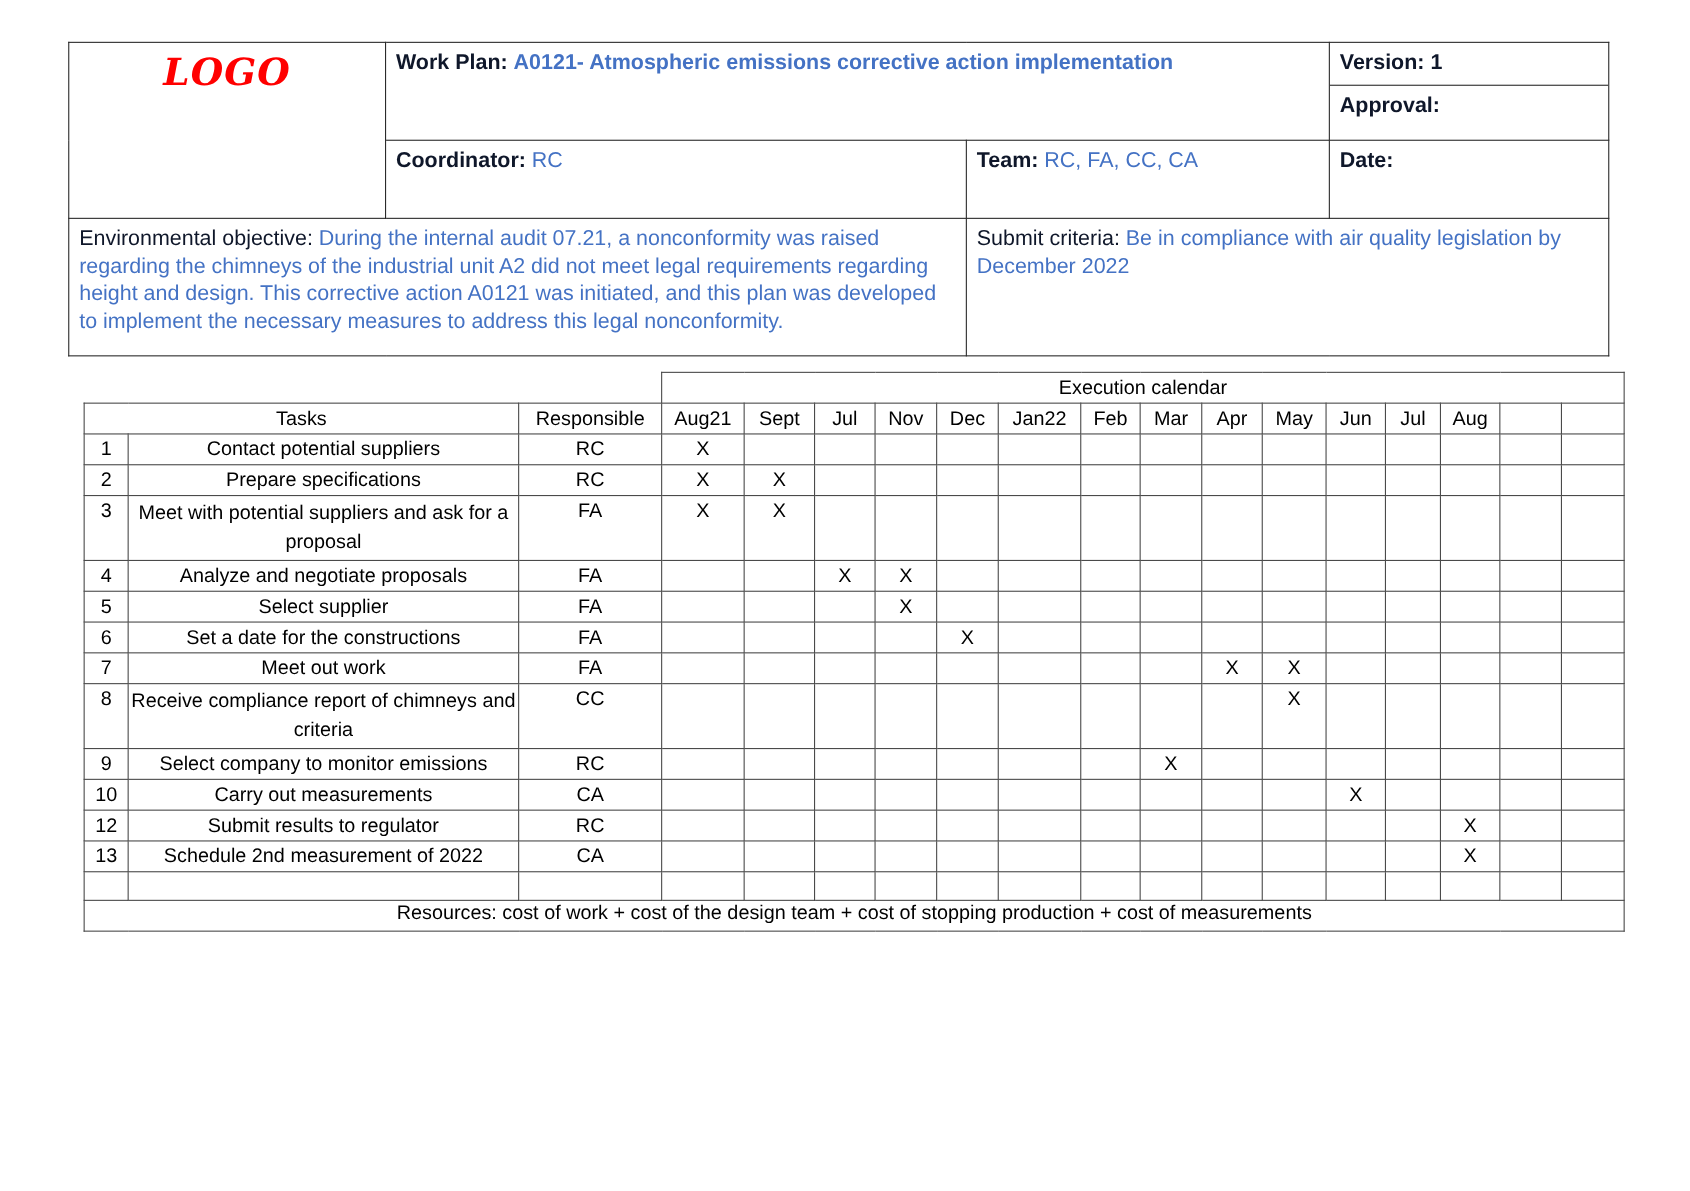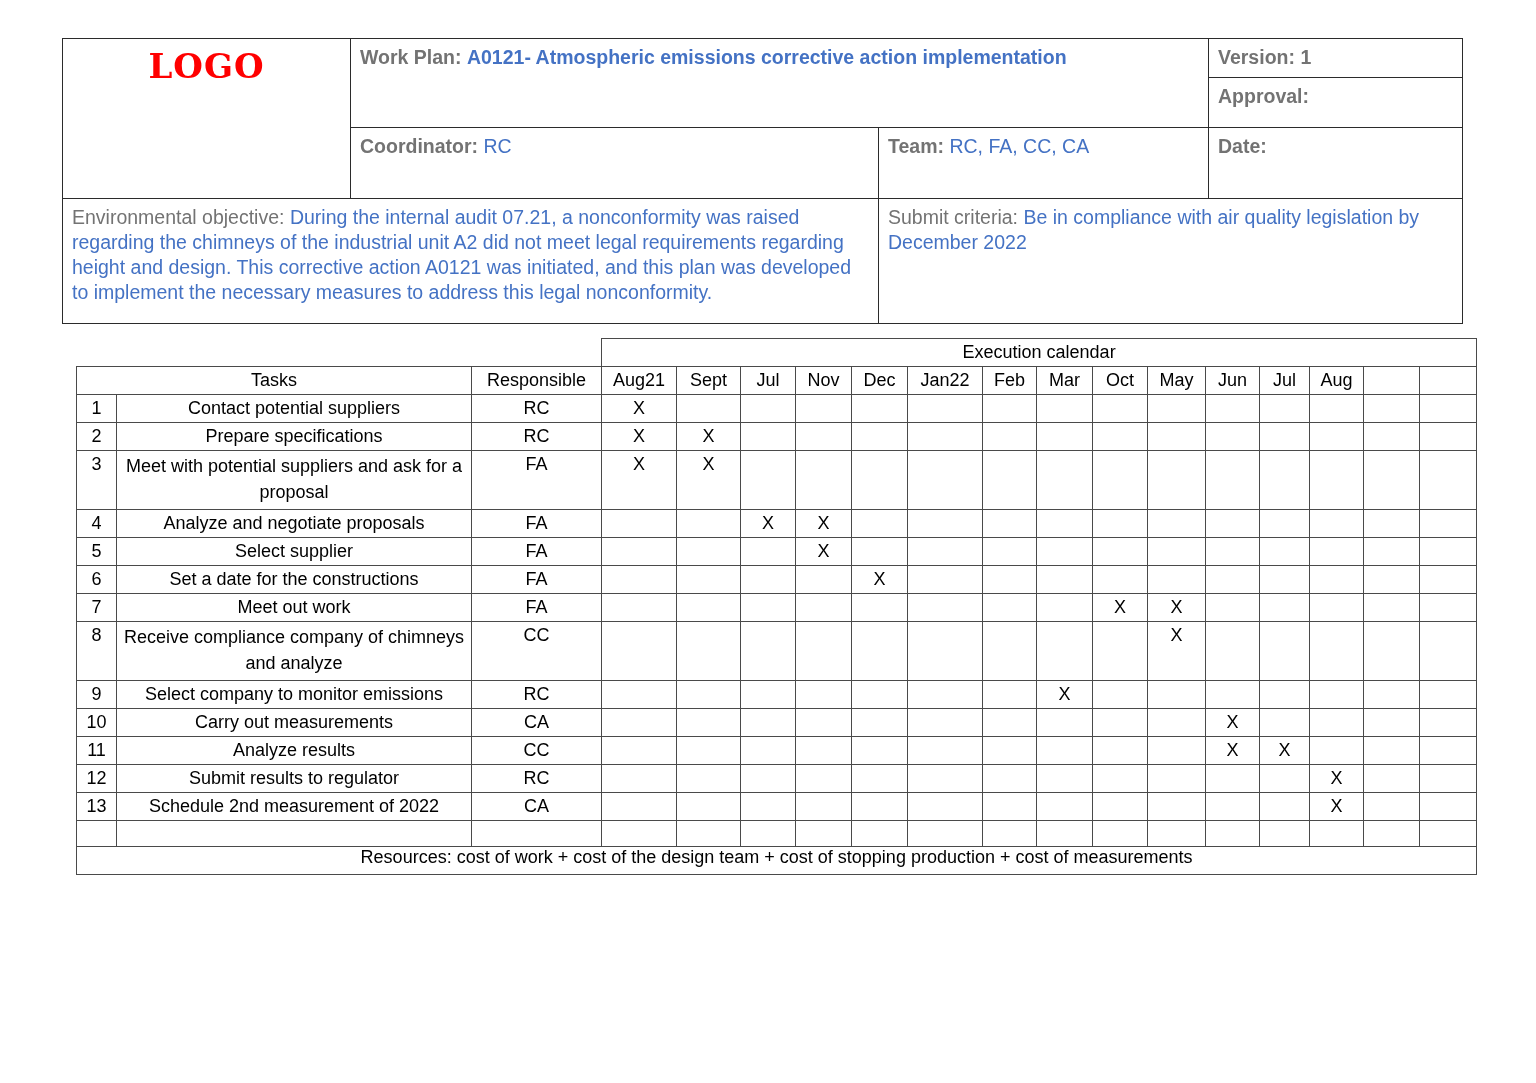--- a/index.html
+++ b/index.html
@@ -37,28 +37,29 @@
     font-size: 19.5px;
     line-height: 1.28;
   }
   .logo-cell {
     text-align: center;
     vertical-align: middle;
     padding: 0;
   }
   .logo-text {
     font-family: "DejaVu Serif", serif;
+    font-style: italic;
     font-weight: bold;
     color: #ff0000;
     font-size: 34px;
     letter-spacing: 1px;
   }
   .lbl {
     font-weight: bold;
-    color: #737373;
+    color: #0f172a;
   }
   .val {
     color: #4472c4;
     font-weight: bold;
   }
   .val-norm {
     color: #4472c4;
     font-weight: normal;
   }
   .objective-cell {
@@ -224,21 +225,21 @@
             <td class="col-head-plain" colspan="2">Tasks</td>
             <td class="col-head-plain">Responsible</td>
             <td class="col-head">Aug21</td>
             <td class="col-head">Sept</td>
             <td class="col-head">Jul</td>
             <td class="col-head">Nov</td>
             <td class="col-head">Dec</td>
             <td class="col-head">Jan22</td>
             <td class="col-head">Feb</td>
             <td class="col-head">Mar</td>
-            <td class="col-head">Oct</td>
+            <td class="col-head">Apr</td>
             <td class="col-head">May</td>
             <td class="col-head">Jun</td>
             <td class="col-head">Jul</td>
             <td class="col-head">Aug</td>
             <td class="col-head"></td>
             <td class="col-head"></td>
           </tr>
           <tr>
             <td class="num">1</td>
             <td class="task">Contact potential suppliers</td>
@@ -374,21 +375,21 @@
             <td class="mark">X</td>
             <td class="mark">X</td>
             <td class="mark"></td>
             <td class="mark"></td>
             <td class="mark"></td>
             <td class="mark"></td>
             <td class="mark"></td>
           </tr>
           <tr class="tall">
             <td class="num">8</td>
-            <td class="task">Receive compliance company of chimneys and analyze</td>
+            <td class="task">Receive compliance report of chimneys and criteria</td>
             <td class="resp">CC</td>
             <td class="mark" style="vertical-align: top; padding-top: 3px;"></td>
             <td class="mark" style="vertical-align: top; padding-top: 3px;"></td>
             <td class="mark" style="vertical-align: top; padding-top: 3px;"></td>
             <td class="mark" style="vertical-align: top; padding-top: 3px;"></td>
             <td class="mark" style="vertical-align: top; padding-top: 3px;"></td>
             <td class="mark" style="vertical-align: top; padding-top: 3px;"></td>
             <td class="mark" style="vertical-align: top; padding-top: 3px;"></td>
             <td class="mark" style="vertical-align: top; padding-top: 3px;"></td>
             <td class="mark" style="vertical-align: top; padding-top: 3px;"></td>
@@ -428,40 +429,20 @@
             <td class="mark"></td>
             <td class="mark"></td>
             <td class="mark"></td>
             <td class="mark"></td>
             <td class="mark"></td>
             <td class="mark"></td>
             <td class="mark"></td>
             <td class="mark"></td>
             <td class="mark">X</td>
             <td class="mark"></td>
-            <td class="mark"></td>
-            <td class="mark"></td>
-            <td class="mark"></td>
-          </tr>
-          <tr>
-            <td class="num">11</td>
-            <td class="task">Analyze results</td>
-            <td class="resp">CC</td>
-            <td class="mark"></td>
-            <td class="mark"></td>
-            <td class="mark"></td>
-            <td class="mark"></td>
-            <td class="mark"></td>
-            <td class="mark"></td>
-            <td class="mark"></td>
-            <td class="mark"></td>
-            <td class="mark"></td>
-            <td class="mark"></td>
-            <td class="mark">X</td>
-            <td class="mark">X</td>
             <td class="mark"></td>
             <td class="mark"></td>
             <td class="mark"></td>
           </tr>
           <tr>
             <td class="num">12</td>
             <td class="task">Submit results to regulator</td>
             <td class="resp">RC</td>
             <td class="mark"></td>
             <td class="mark"></td>

